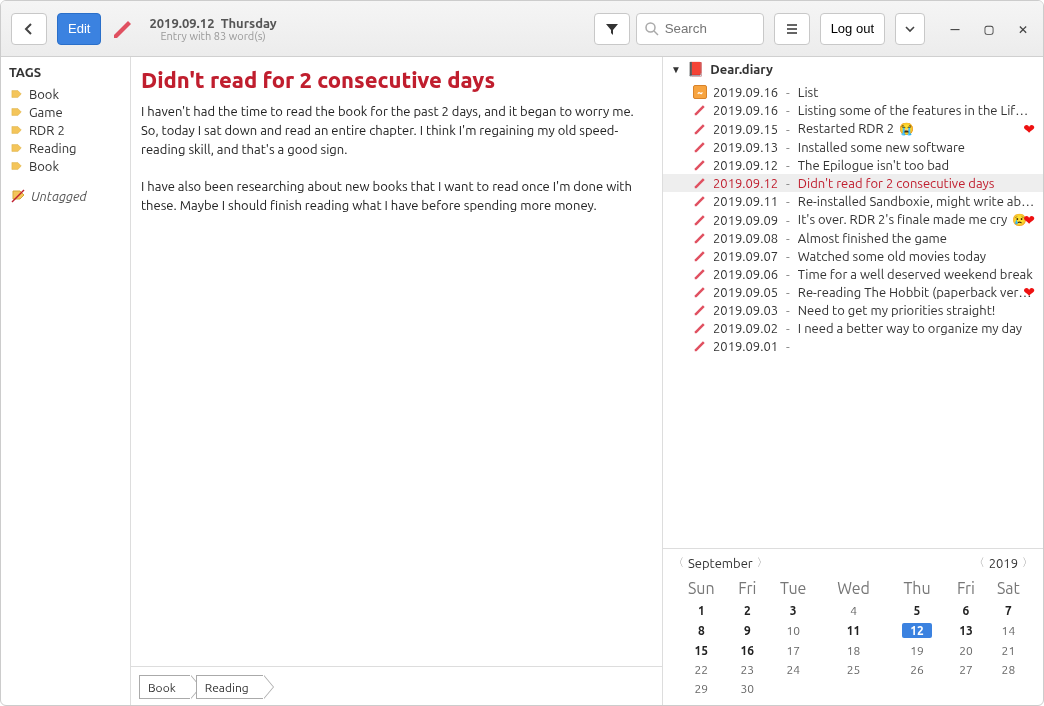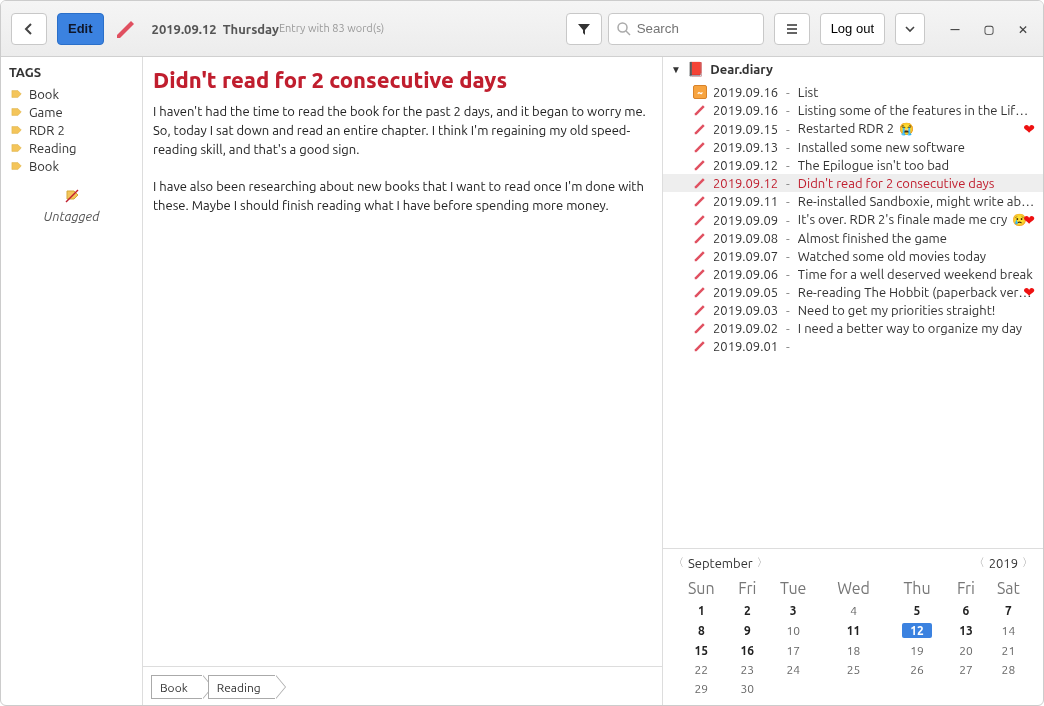--- a/index.html
+++ b/index.html
@@ -1,41 +1,41 @@
 <!DOCTYPE html>
 <html><head>
 <meta charset="utf-8">
 <style>
 * { box-sizing: border-box; margin: 0; padding: 0; }
 body { font-family: "Segoe UI", Ubuntu, Cantarell, sans-serif; font-size: 13px; background: #fff; color: #333; width: 1044px; height: 706px; overflow: hidden; border: 1px solid #ccc; border-radius: 6px; }
 
 
 .toolbar { height: 56px; background: linear-gradient(#f5f5f5,#ececec); border-bottom: 1px solid #d0d0d0; display: flex; align-items: center; padding: 0 10px; gap: 10px; }
 .btn { height: 32px; min-width: 36px; border: 1px solid #c8c8c8; border-radius: 4px; background: #fff; display: inline-flex; align-items: center; justify-content: center; padding: 0 10px; cursor: pointer; font-size: 13px; }
-.btn-primary { background: #3b82e0; color: #0f172a; border-color: #2a6fc9; font-weight: 700; }
+.btn-primary { background: #3b82e0; color: #ffffff; border-color: #2a6fc9; font-weight: 400; }
 .title-block { display: flex; align-items: center; gap: 14px; flex: 0 0 auto; }
 .pencil-big { width: 24px; height: 24px; }
-.title-texts { display: flex; flex-direction: row; text-align: center; }
+.title-texts { display: flex; flex-direction: column; text-align: center; }
 .title-date { font-weight: 700; color: #555; }
 .title-sub { font-size: 11px; color: #999; }
 .spacer { flex: 1; }
 .search-group { display: flex; align-items: center; gap: 6px; }
 .search-wrap { position: relative; }
-.search-wrap input { height: 32px; width: 156px; padding: 0 10px 0 28px; border: 1px solid #c8c8c8; border-radius: 4px; background: #fff; }
+.search-wrap input { height: 32px; width: 128px; padding: 0 10px 0 28px; border: 1px solid #c8c8c8; border-radius: 4px; background: #fff; }
 .search-icon { position: absolute; left: 8px; top: 8px; width: 16px; height: 16px; opacity: 0.5; }
 .win-controls { display: flex; gap: 14px; margin-left: 10px; }
 .win-controls span { width: 20px; text-align: center; cursor: pointer; font-family: monospace; font-size: 15px; color: #444; }
 
 
 .main { display: flex; height: calc(706px - 56px); }
-.sidebar { width: 142px; border-right: 1px solid #ddd; padding: 8px 6px; }
+.sidebar { width: 130px; border-right: 1px solid #ddd; padding: 8px 6px; }
 .sidebar h4 { font-size: 13px; font-weight: 700; color: #333; margin-bottom: 6px; padding-left: 2px; }
 .tag-item { display: flex; align-items: center; gap: 6px; padding: 2px 4px; cursor: pointer; font-size: 13px; color: #333; }
 .tag-icon { width: 12px; height: 14px; }
-.untagged { margin-top: 12px; font-style: italic; color: #555; display: flex; align-items: center; gap: 6px; padding: 2px 4px; flex-direction: column; }
+.untagged { margin-top: 12px; font-style: italic; color: #555; display: flex; align-items: center; gap: 6px; padding: 2px 4px; }
 
 .editor { flex: 1; min-width: 0; border-right: 1px solid #ddd; display: flex; flex-direction: column; }
 .entry-title { color: #c01e2e; font-weight: 800; font-size: 22px; padding: 10px 10px 6px 10px; }
 .entry-body { padding: 4px 10px 10px 10px; color: #222; line-height: 1.45; flex: 1; overflow: auto; white-space: pre-wrap; }
 .tag-chips { border-top: 1px solid #ddd; padding: 8px; display: flex; gap: 6px; }
 .chip { position: relative; height: 24px; display: inline-flex; align-items: center; padding: 0 14px 0 8px; border: 1px solid #aaa; border-right: none; background: #fff; font-size: 12px; }
 .chip::after { content: ""; position: absolute; right: -10px; top: -1px; width: 0; height: 0; border-top: 12px solid transparent; border-bottom: 12px solid transparent; border-left: 10px solid #fff; }
 .chip::before { content: ""; position: absolute; right: -11px; top: -1px; width: 0; height: 0; border-top: 12px solid transparent; border-bottom: 12px solid transparent; border-left: 10px solid #aaa; }
 
 .rightpane { width: 380px; display: flex; flex-direction: column; }

